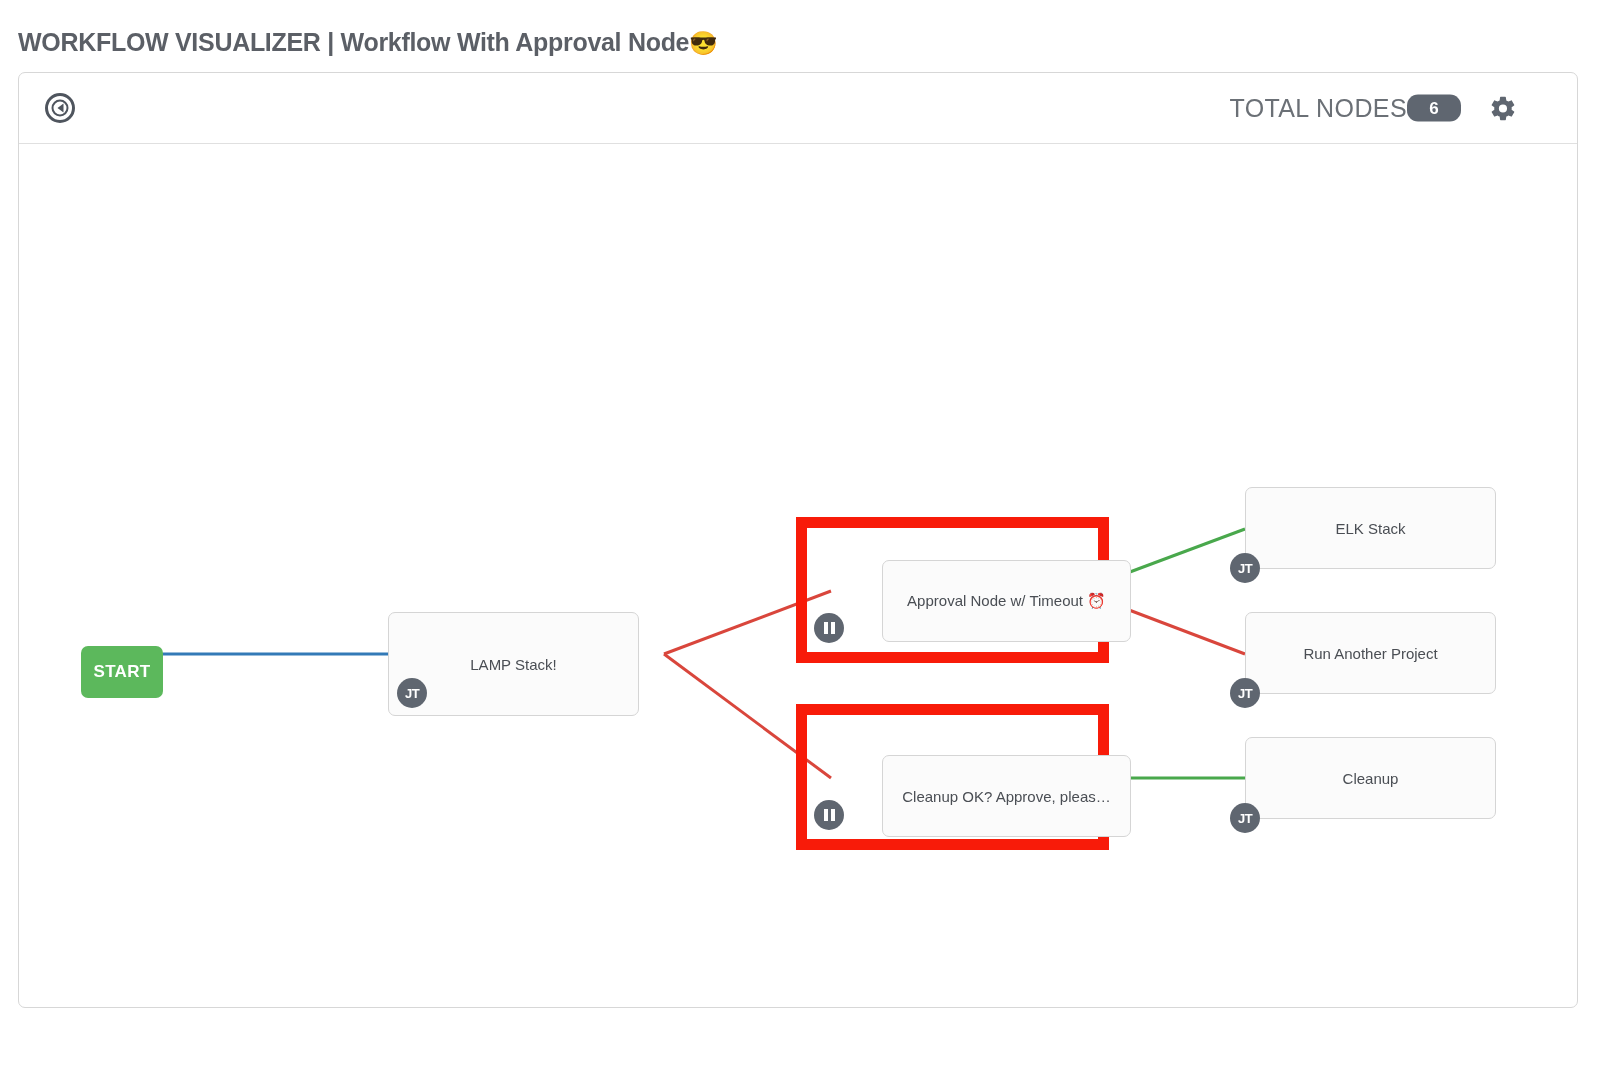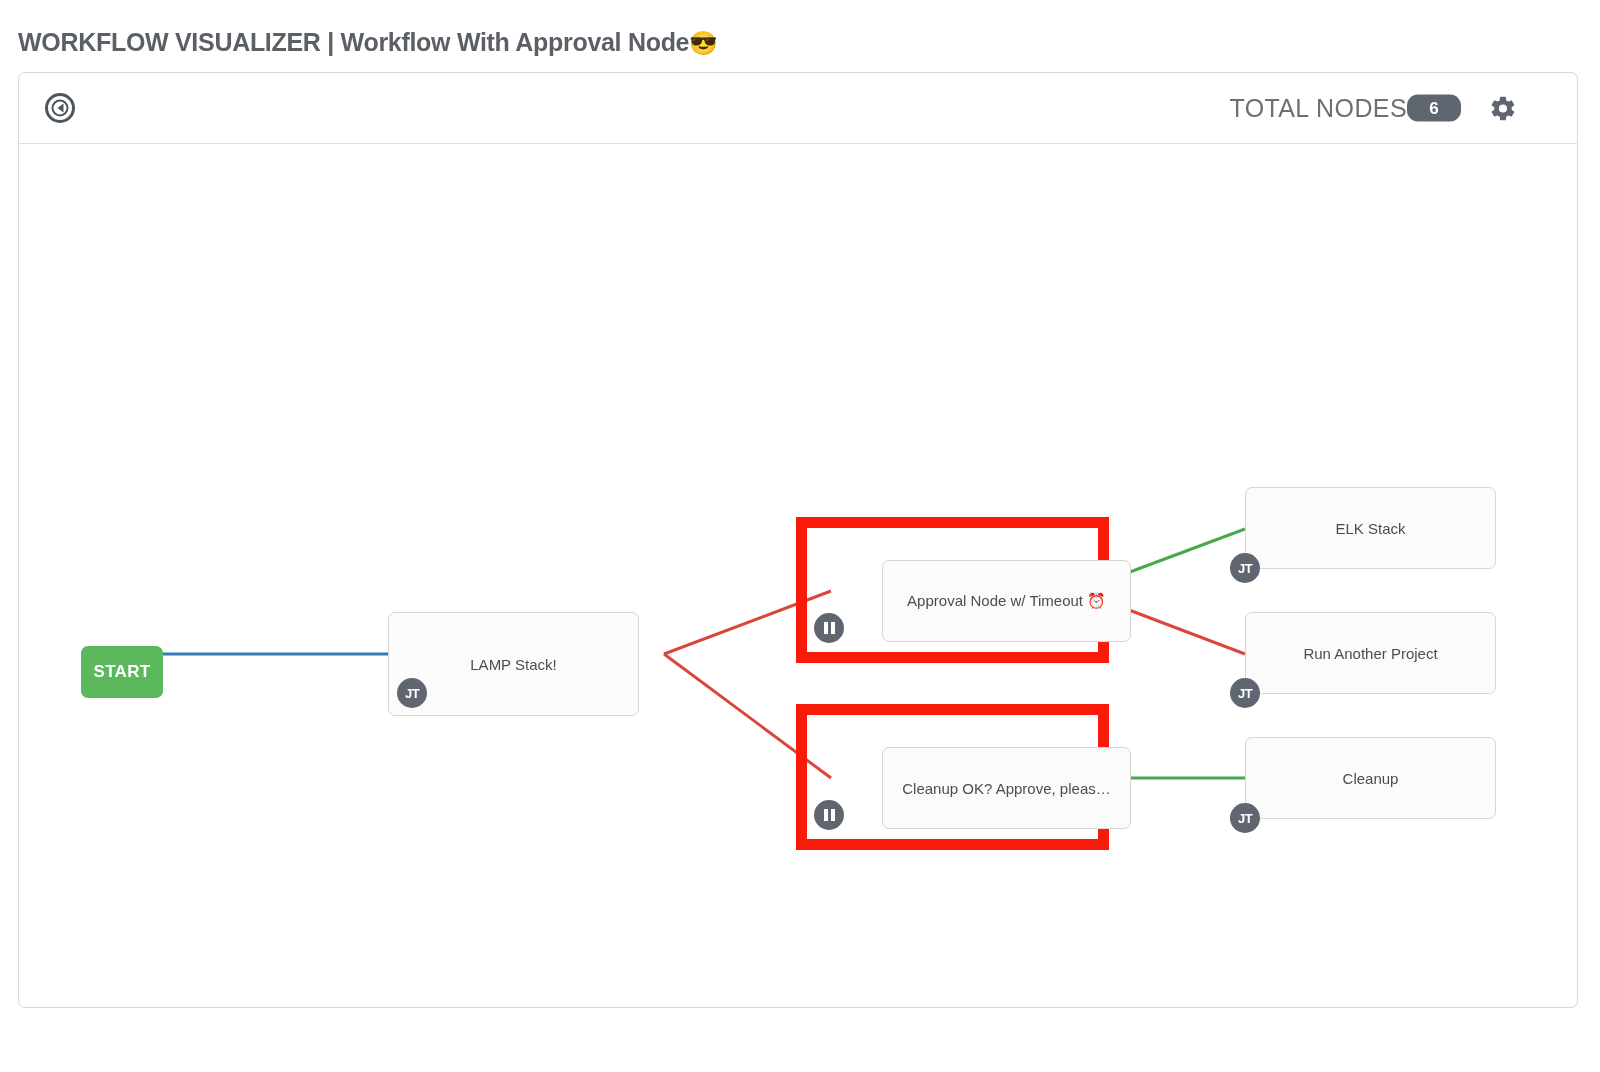--- a/index.html
+++ b/index.html
@@ -234,21 +234,21 @@
         <div class="approval-wrap" style="left: 777px; top: 373px; width: 313px; height: 146px;">
           <div class="approval-inner" style="left: 35px; top: 32px; width: 247px; height: 80px;">Approval Node w/ Timeout ⏰</div>
         </div>
         <div class="badge pause" style="left: 795px; top: 469px;">
           <span class="pause-bars">
             <span></span>
             <span></span>
           </span>
         </div>
         <div class="approval-wrap" style="left: 777px; top: 560px; width: 313px; height: 146px;">
-          <div class="approval-inner" style="left: 35px; top: 32px; width: 247px; height: 80px;">Cleanup OK? Approve, pleas…</div>
+          <div class="approval-inner" style="left: 35px; top: 40px; width: 247px; height: 80px;">Cleanup OK? Approve, pleas…</div>
         </div>
         <div class="badge pause" style="left: 795px; top: 656px;">
           <span class="pause-bars">
             <span></span>
             <span></span>
           </span>
         </div>
         <div class="node job-node" style="left: 1226px; top: 343px; width: 251px; height: 82px;">ELK Stack</div>
         <div class="badge" style="left: 1211px; top: 409px;">JT</div>
         <div class="node job-node" style="left: 1226px; top: 468px; width: 251px; height: 82px;">Run Another Project</div>

